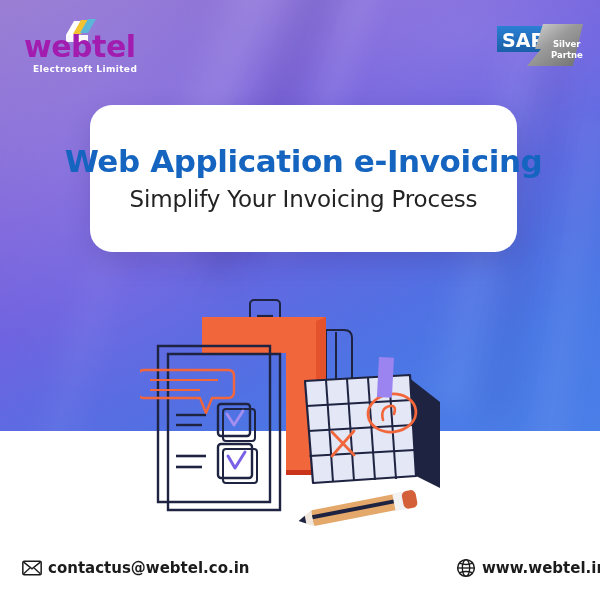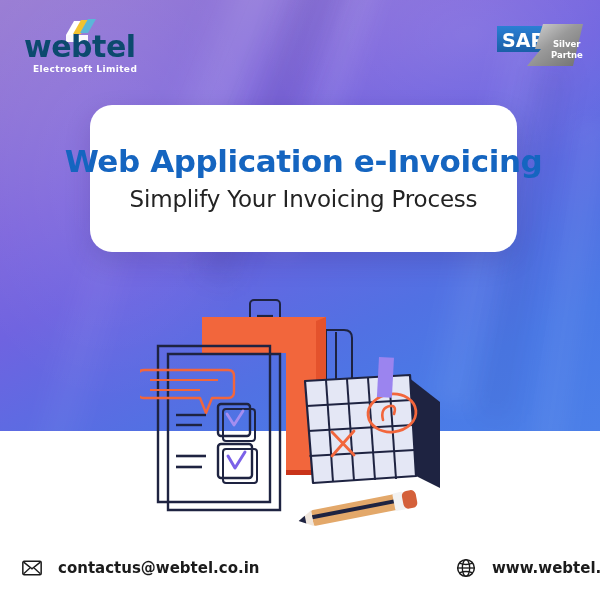--- a/index.html
+++ b/index.html
@@ -33,21 +33,21 @@
 
   .bg-bottom{
     position:absolute;left:0;top:431px;width:600px;height:169px;background:#ffffff;
   }
 
   
   .logo{position:absolute;left:20px;top:18px;width:150px;height:56px;}
   .logo-word{
     position:absolute;left:4px;top:14px;
     font-family:"DejaVu Sans",sans-serif;
-    font-weight:700;font-size:30px;letter-spacing:-0.5px;color:#0c4a6e;
+    font-weight:700;font-size:30px;letter-spacing:-0.5px;color:#a21caf;
     line-height:1;
   }
   .logo-sub{
     position:absolute;left:6px;top:46px;
     font-family:"DejaVu Sans",sans-serif;
     font-weight:700;font-size:9px;letter-spacing:0.4px;color:#ffffff;padding-left:7px;
   }
   .logo-mark{position:absolute;left:44px;top:0px;width:34px;height:26px;}
 
   .sap-badge{position:absolute;left:497px;top:22px;width:86px;height:46px;}
@@ -69,21 +69,21 @@
     font-weight:400;font-size:23px;color:#232323;letter-spacing:-0.2px;
     margin-top:8px;white-space:nowrap;
   }
 
   
   .illus{position:absolute;left:140px;top:280px;width:340px;height:260px;}
 
   
   .footer{position:absolute;left:0;top:540px;width:600px;height:60px;}
   .contact{
-    position:absolute;display:flex;align-items:center;gap:16px;
+    position:absolute;display:flex;align-items:center;gap:6px;
     font-family:"DejaVu Sans",sans-serif;font-weight:700;font-size:15px;color:#1b1b1b;
   }
   .contact.email{left:22px;top:18px;}
   .contact.web{left:456px;top:18px;}
   .contact .ico{width:20px;height:20px;flex:0 0 20px;display:block;}
 </style>
 </head>
 <body>
 
 <div class="banner">

